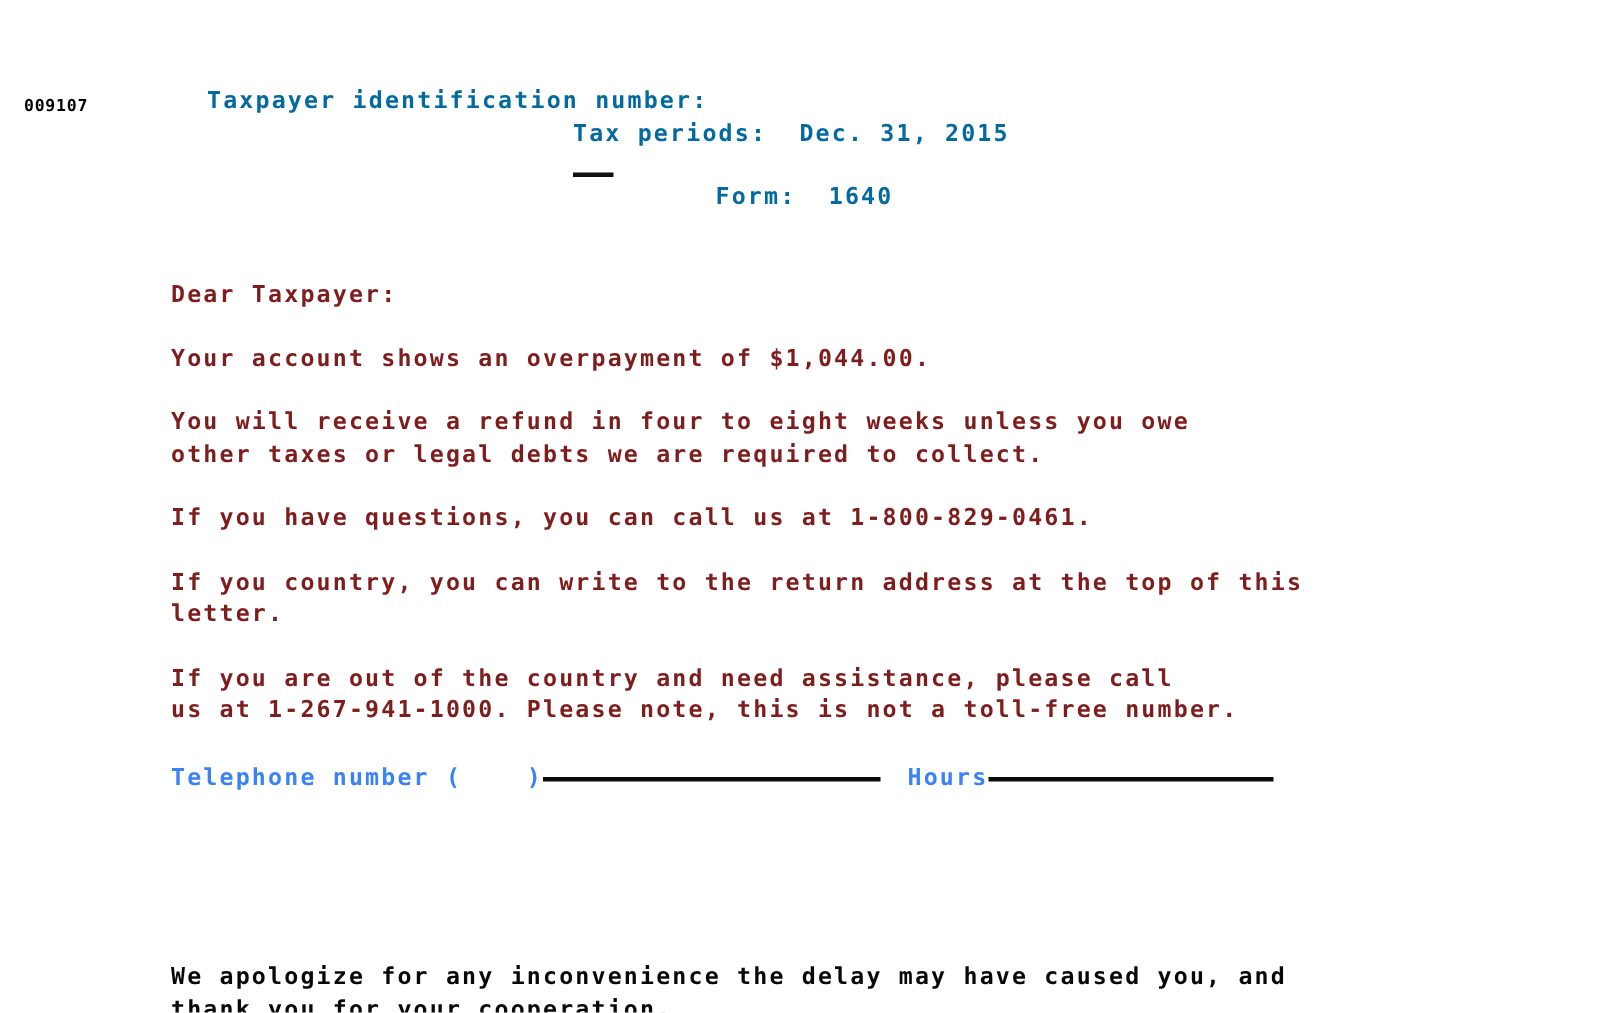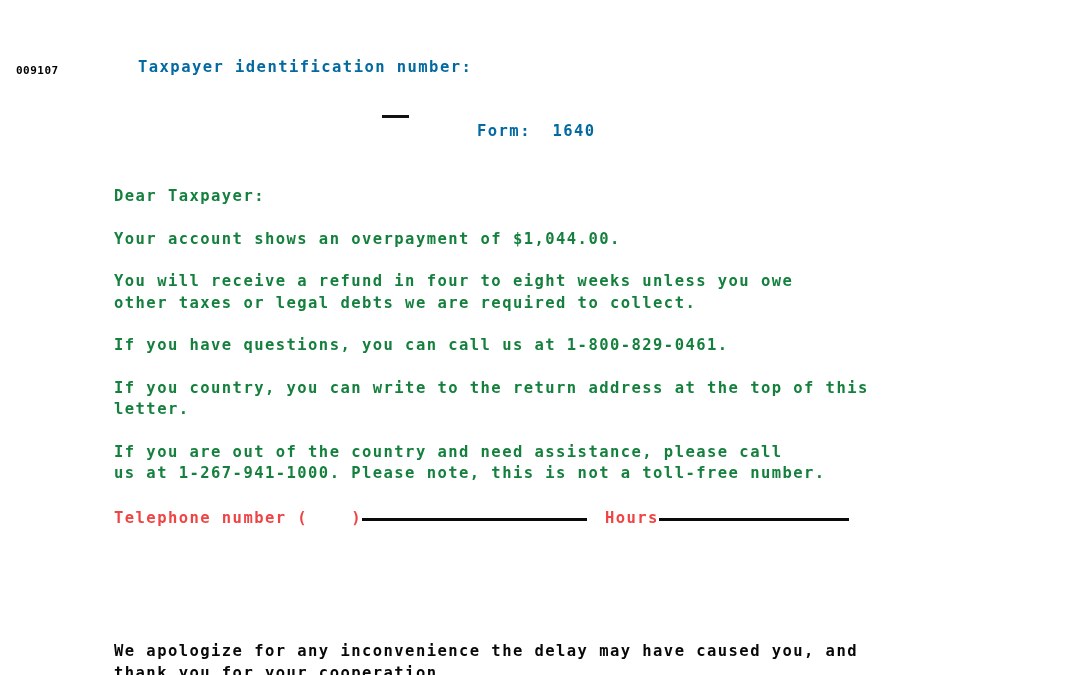--- a/index.html
+++ b/index.html
@@ -72,33 +72,33 @@
     left: 114px;
     top: 186px;
     width: 950px;
   }
   .para {
     font-size: 15.5px;
     font-weight: bold;
     line-height: 21.5px;
     letter-spacing: 1.45px;
     white-space: pre;
-    color: #15803d;
+    color: #7f1d1d;
     margin: 0 0 21px 0;
   }
 
   
   .fillin {
     position: relative;
     font-size: 15.5px;
     font-weight: bold;
     line-height: 21.5px;
     letter-spacing: 1.45px;
     white-space: pre;
-    color: #ef4444;
+    color: #3b82f6;
     margin: 16px 0 21px 0;
     height: 22px;
   }
   .fillin .seg { display: inline-block; }
   .rule {
     display: inline-block;
     border-bottom: 3px solid #0a0a0a;
     vertical-align: 2px;
     height: 12px;
   }
@@ -122,20 +122,21 @@
 </style>
 </head>
 <body>
 
 <div class="page">
 
   <div class="doc-number">009107</div>
 
   <div class="tline hdr-tin">Taxpayer identification number:</div>
 
+  <div class="tline hdr-per">Tax periods:  Dec. 31, 2015</div>
 
   <div class="redaction-mark"></div>
 
   <div class="tline hdr-form">Form:  1640</div>
 
   <div class="body-block">
 
     <div class="para">Dear Taxpayer:</div>
 
     <div class="para">Your account shows an overpayment of $1,044.00.</div>

